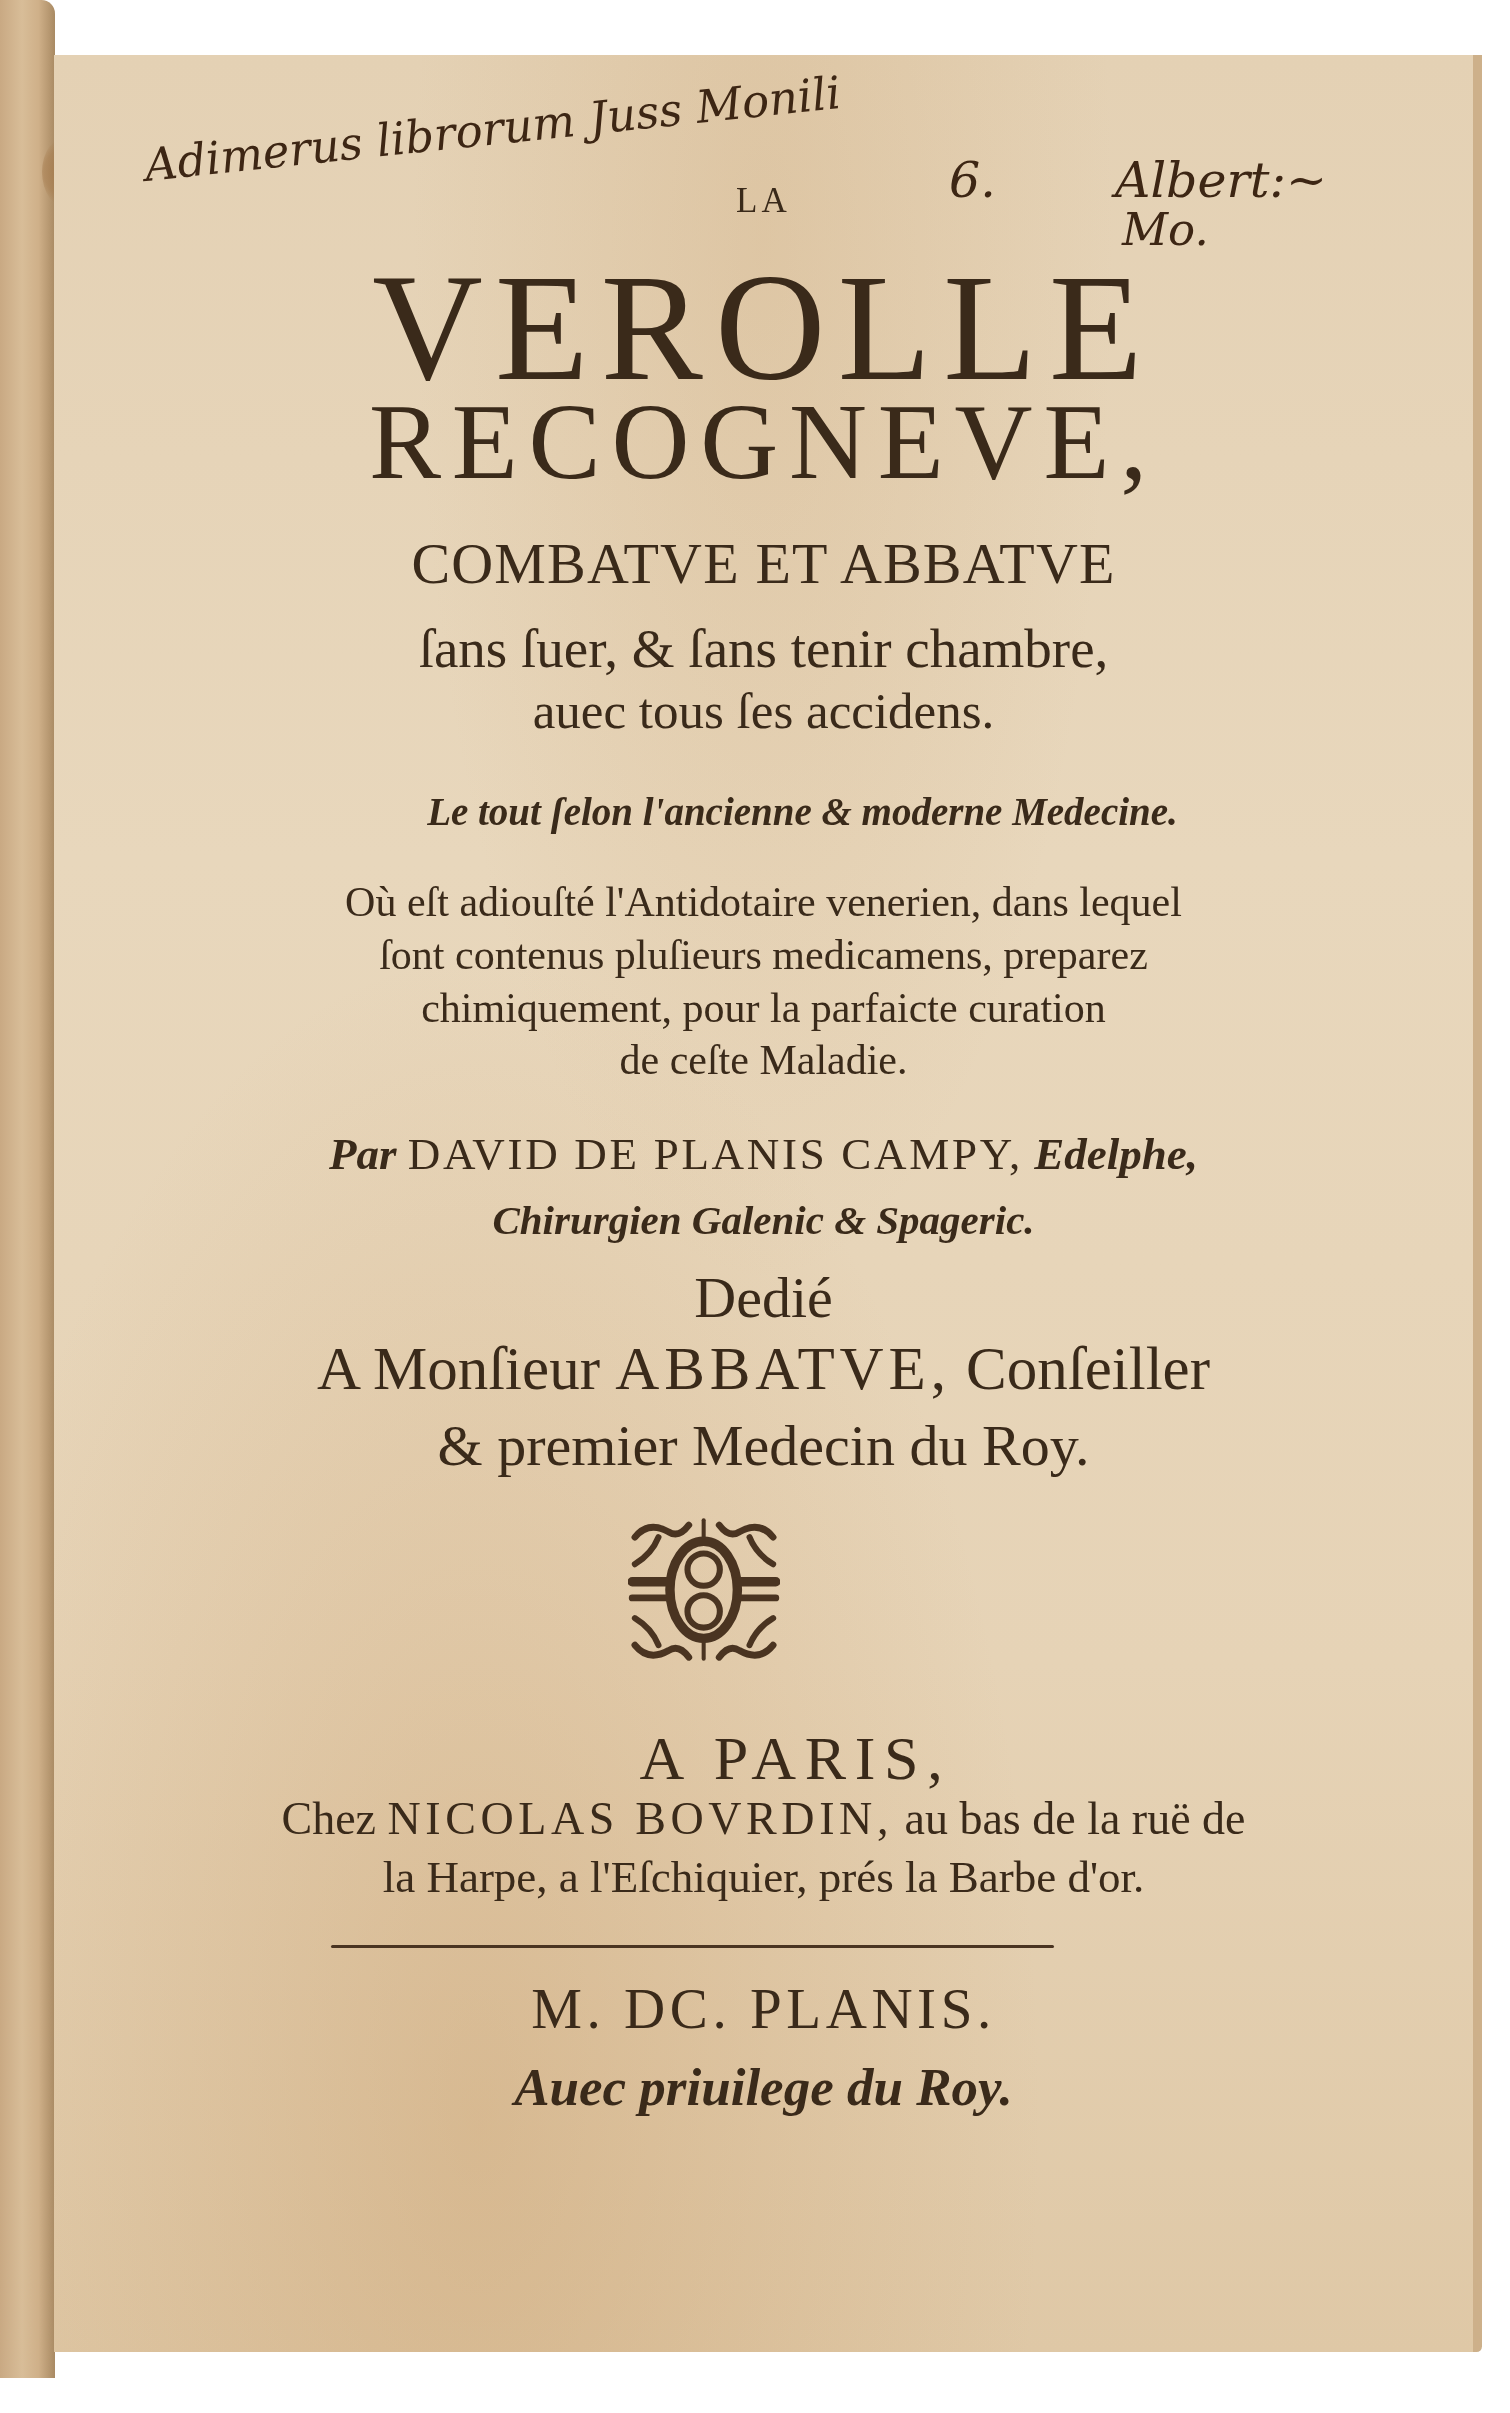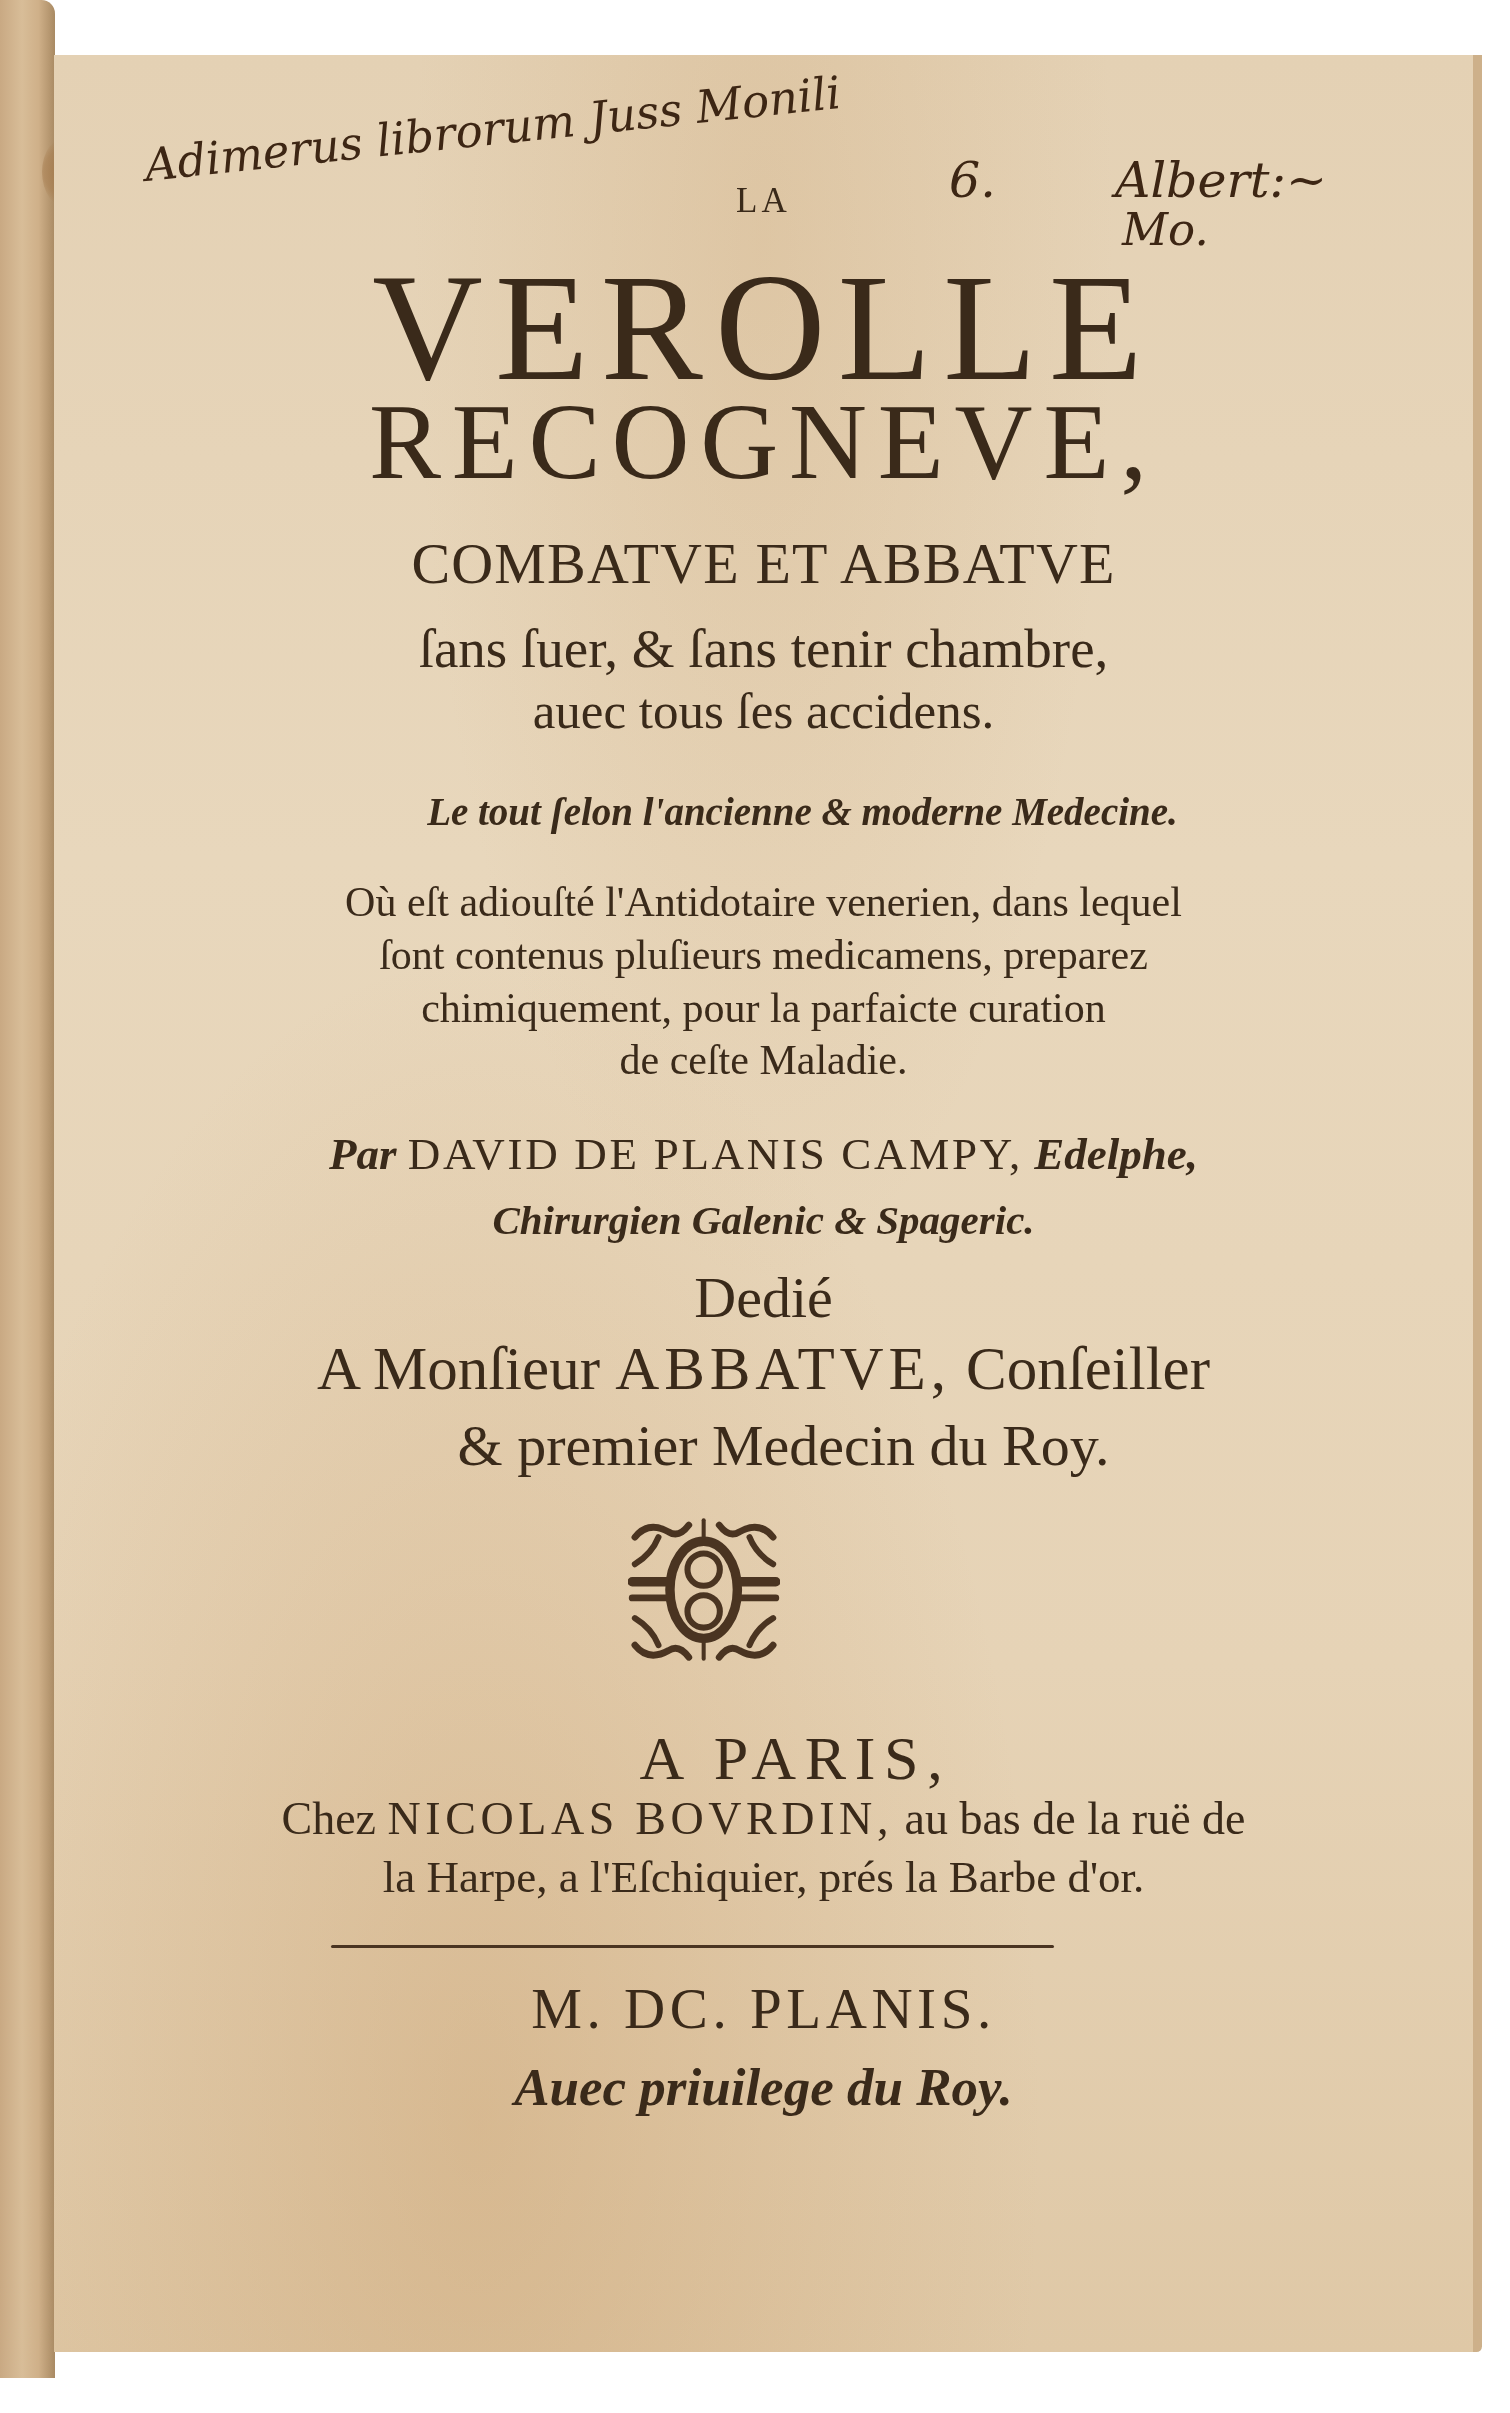--- a/index.html
+++ b/index.html
@@ -59,21 +59,21 @@
   <span class="it" style="font-weight:bold;">Edelphe,</span>
 </div>
 <div class="line it" style="top:1196px; font-size:41px; font-weight:bold;">Chirurgien Galenic &amp; Spageric.</div>
 
 <div class="line" style="top:1264px; font-size:58px;">Dedié</div>
 <div class="line" style="top:1334px; font-size:61px;">
   <span>A Monſieur</span>
   <span class="sc" style="letter-spacing:0.08em;">ABBATVE,</span>
   <span>Conſeiller</span>
 </div>
-<div class="line" style="top:1412px; font-size:58px;margin-left:20px;">&amp; premier Medecin du Roy.</div>
+<div class="line" style="top:1412px; font-size:58px;">&amp; premier Medecin du Roy.</div>
 
 <svg class="ornament" viewBox="0 0 225 215">
   <g fill="none" stroke="#4a3421" stroke-linecap="round">
     <ellipse cx="112" cy="108" rx="50" ry="72" stroke-width="14"></ellipse>
     <circle cx="112" cy="78" r="24" stroke-width="9"></circle>
     <circle cx="112" cy="140" r="24" stroke-width="9"></circle>
     <line x1="6" y1="96" x2="62" y2="96" stroke-width="14"></line>
     <line x1="162" y1="96" x2="219" y2="96" stroke-width="14"></line>
     <line x1="6" y1="120" x2="62" y2="120" stroke-width="10"></line>
     <line x1="162" y1="120" x2="219" y2="120" stroke-width="10"></line>

